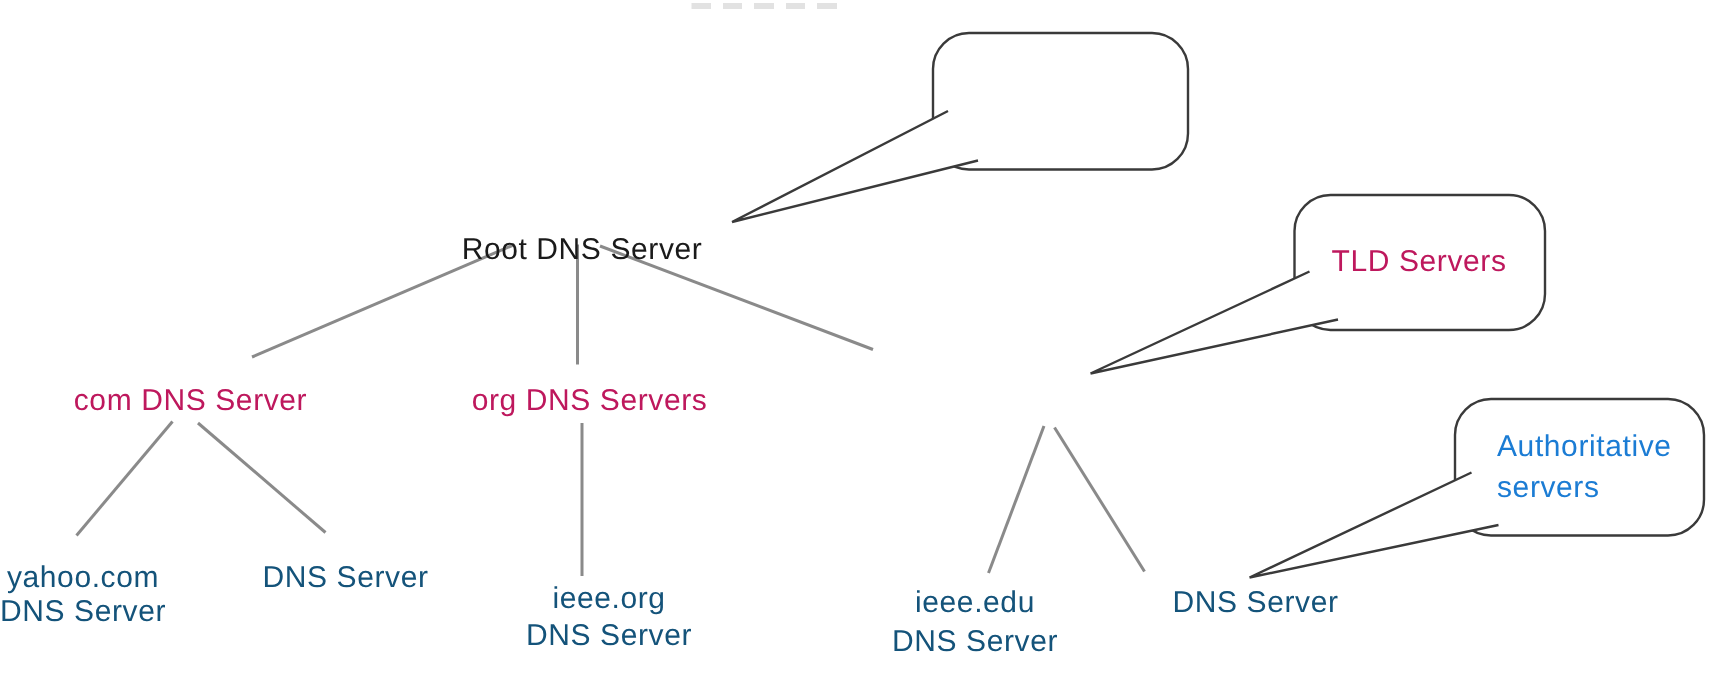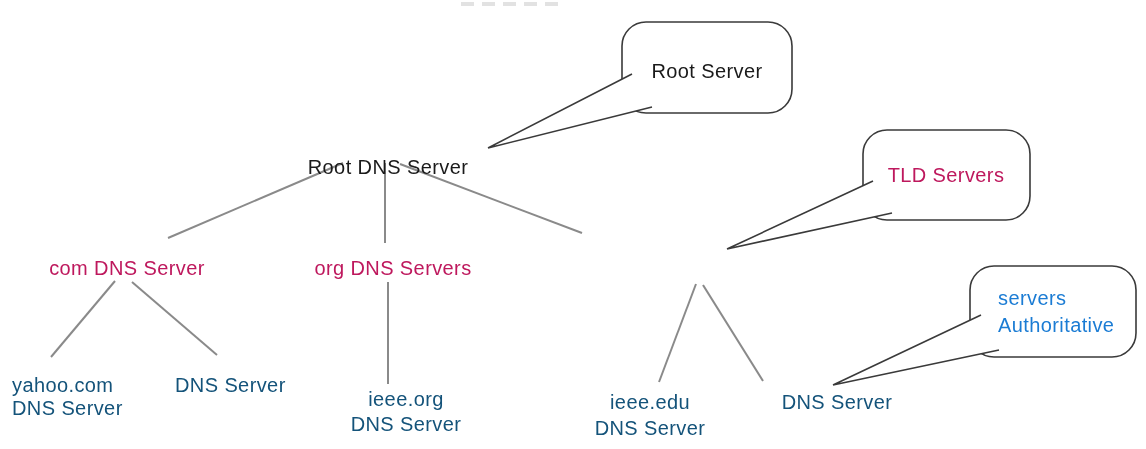--- a/index.html
+++ b/index.html
@@ -72,39 +72,38 @@
       <path d="M833,385 L981,315 L999,350 Z" fill="#ffffff" stroke="none"></path>
       <path d="M833,385 L981,315 M833,385 L999,350" fill="none" stroke="#3a3a3a" stroke-width="1.6"></path>
     </g>
   </svg>
 
   <div class="lbl ctr c-root" style="left:388px;top:143px;margin-top:24px;">Root DNS Server</div>
 
   <div class="lbl ctr c-tld" style="left:127px;top:268px;">com DNS Server</div>
   <div class="lbl ctr c-tld" style="left:393px;top:268px;">org DNS Servers</div>
 
-  <div class="lbl two-line c-auth lh23" style="left:12px;top:374px;">
+  <div class="lbl two-line c-auth lh23" style="left:0;top:374px;text-align:center;">
     <span>yahoo.com</span>
     <span>DNS Server</span>
   </div>
   <div class="lbl two-line c-auth lh23" style="left:175px;top:374px;">
     <span>DNS Server</span>
   </div>
   <div class="lbl two-line ctrx c-auth lh25" style="left:406px;top:387px;">
     <span>ieee.org</span>
     <span>DNS Server</span>
   </div>
   <div class="lbl two-line ctrx c-auth lh26" style="left:650px;top:389px;">
     <span>ieee.edu</span>
     <span>DNS Server</span>
   </div>
   <div class="lbl two-line ctrx c-auth lh26" style="left:837px;top:389px;">
     <span>DNS Server</span>
   </div>
 
-  <div class="lbl ctr c-root" style="left:707px;top:71px;">Root Server</div>
   <div class="lbl ctr c-tld" style="left:946px;top:175px;">TLD Servers</div>
   <div class="lbl two-line c-callout-auth lh27" style="left:998px;top:285px;">
+    <span>Authoritative</span>
     <span>servers</span>
-    <span>Authoritative</span>
   </div>
 
 </div>
 
 </body></html>

